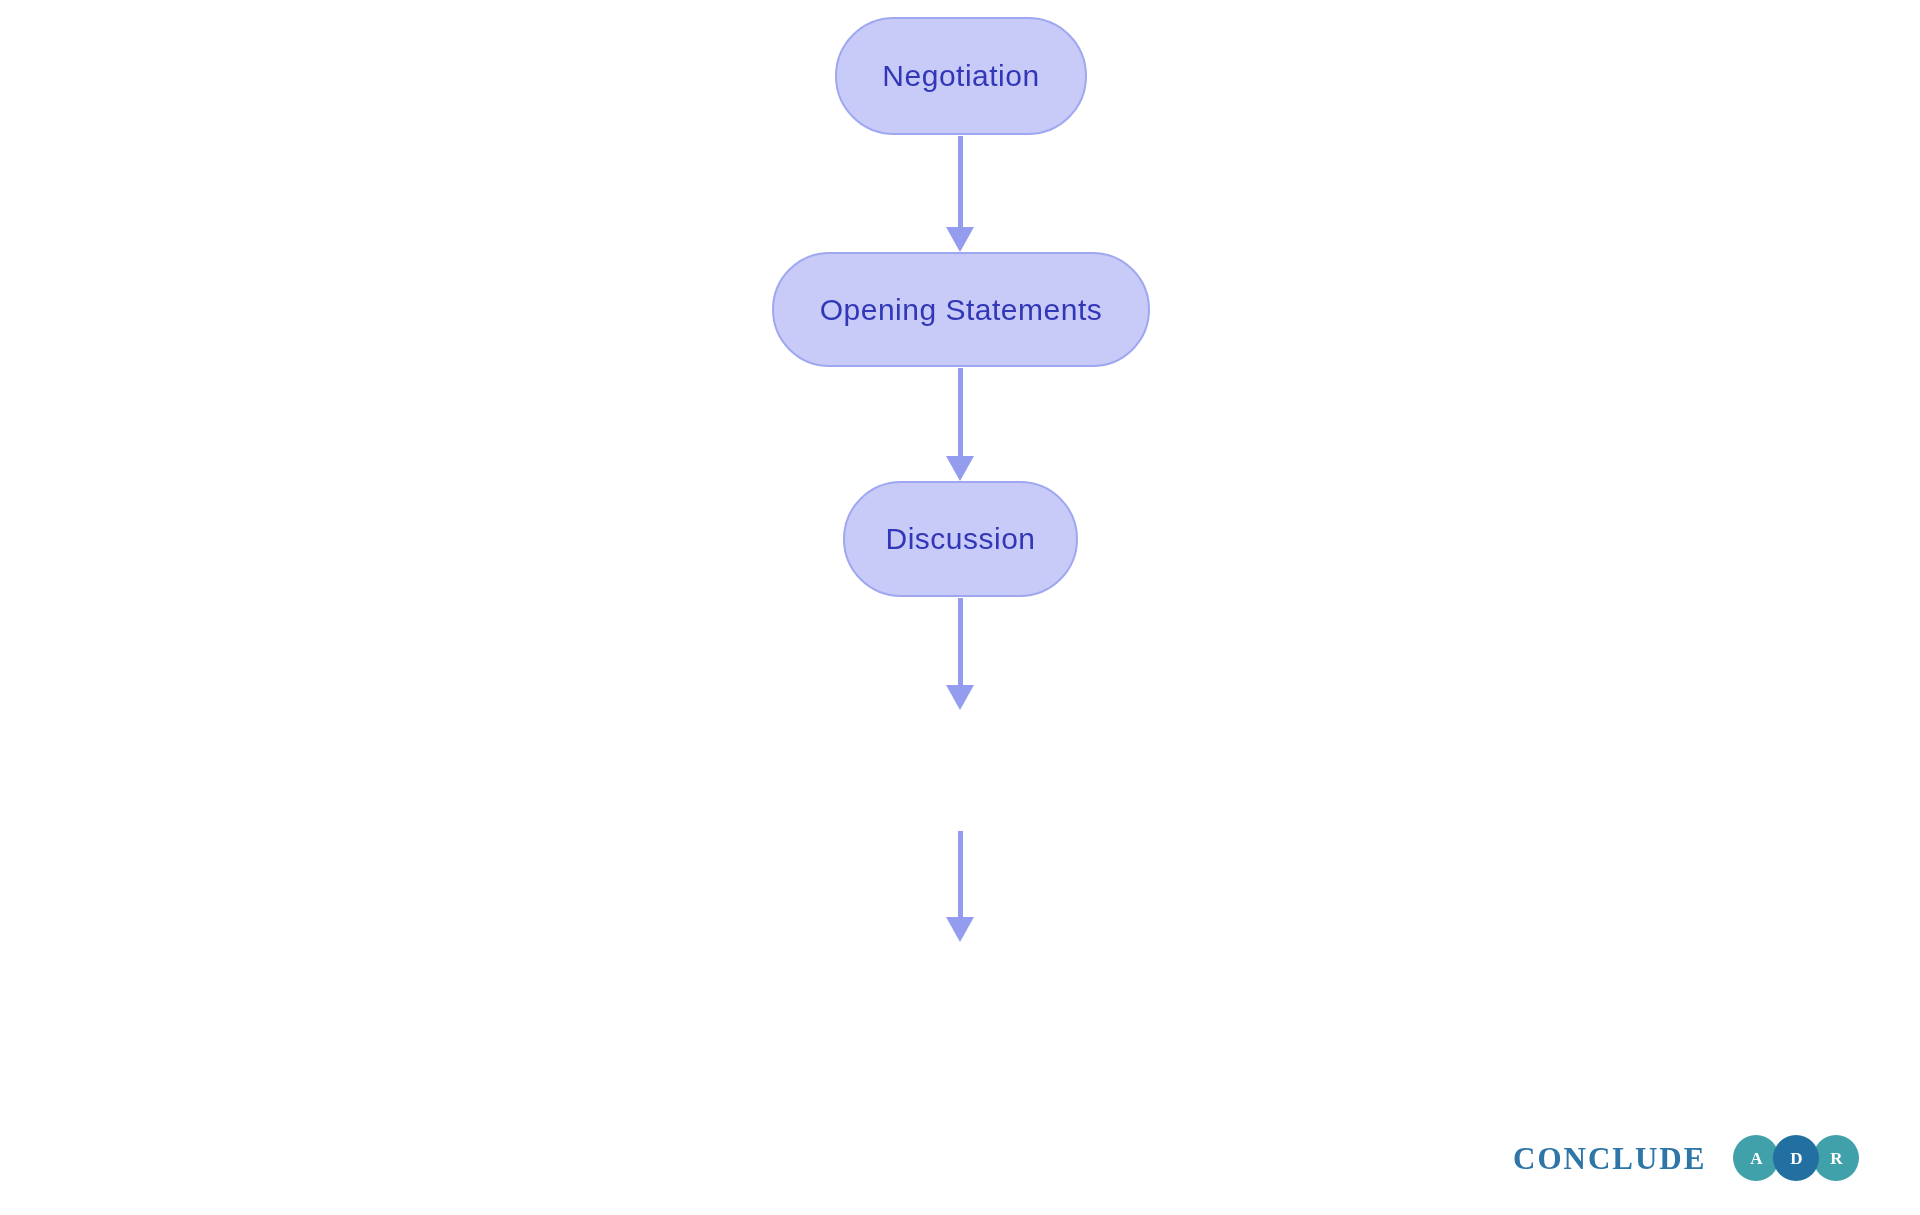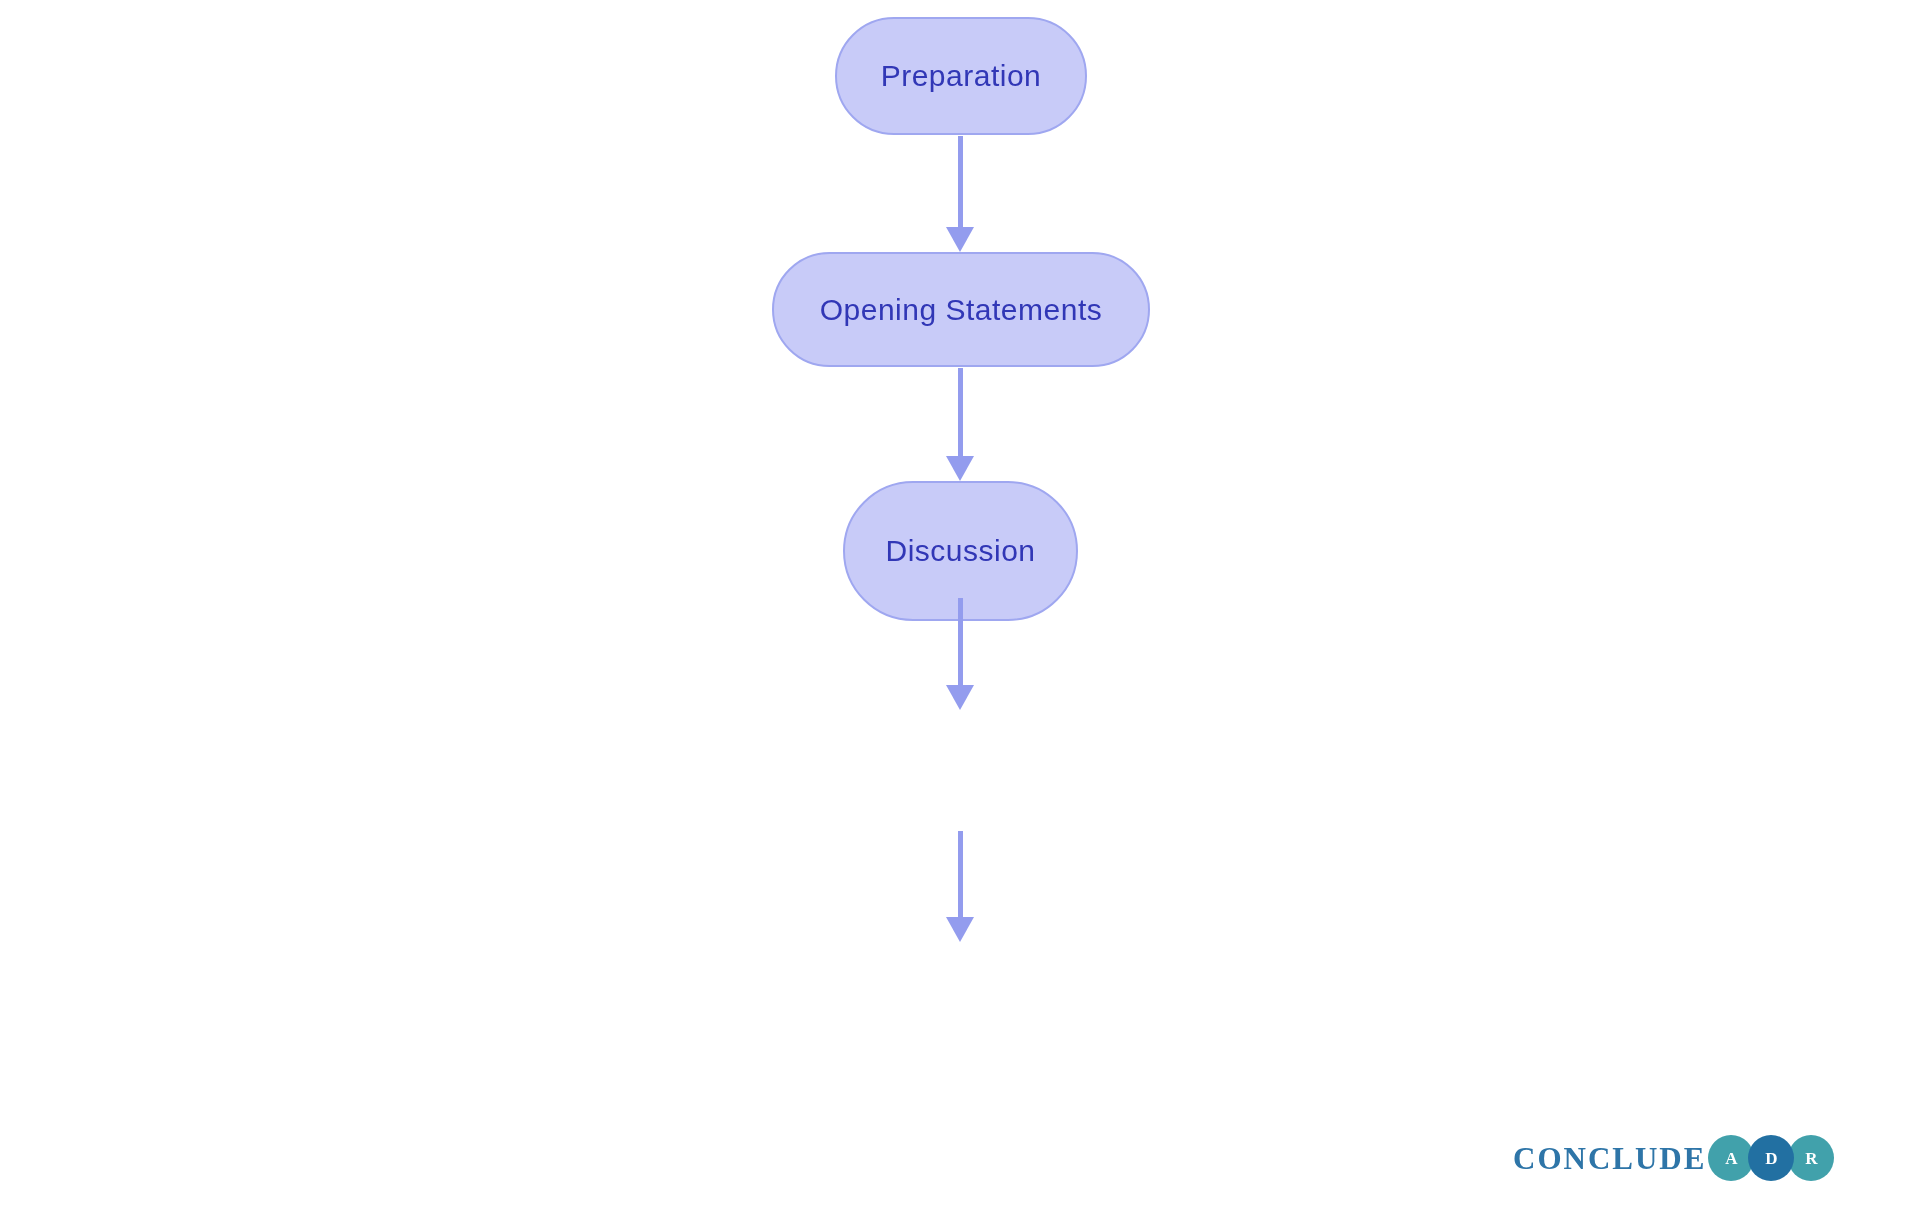--- a/index.html
+++ b/index.html
@@ -26,21 +26,21 @@
     align-items: center;
     justify-content: center;
     color: var(--node-text, #3137b6);
     font-size: 30px;
     font-weight: 400;
     letter-spacing: 0.5px;
     white-space: nowrap;
   }
   .n1 { left: 835px; top: 17px;  width: 252px; height: 118px; }
   .n2 { left: 772px; top: 252px; width: 378px; height: 115px; }
-  .n3 { left: 843px; top: 481px; width: 235px; height: 140px; }
+  .n3 { left: 843px; top: 481px; width: 235px; height: 116px; }
   .n4 { left: 837px; top: 710px; width: 245px; height: 120px; }
   .n5 { left: 842px; top: 942px; width: 236px; height: 120px; }
 
   
   .arrow {
     position: absolute;
     left: 946px;          
     width: 28px;
   }
   .arrow .shaft {
@@ -74,21 +74,21 @@
     height: 46px;
     display: flex;
     align-items: center;
   }
   .wordmark {
     font-family: "Liberation Serif", "DejaVu Serif", serif;
     font-weight: 700;
     font-size: 31px;
     letter-spacing: 2px;
     color: var(--brand, #2e75a8);
-    margin-right: 2px;
+    margin-right: 27px;
     line-height: 1;
   }
   .badges {
     display: flex;
     align-items: center;
   }
   .badge {
     position: relative;
     width: 46px;
     height: 46px;
@@ -106,21 +106,21 @@
   .badge-a { z-index: 1; }
   .badge-d { z-index: 3; }
   .badge-r { z-index: 2; }
 </style>
 </head>
 <body>
 
 <div class="canvas">
 
   <div class="node n1">
-    <span>Preparation</span>
+    <span>Negotiation</span>
   </div>
 
   <div class="arrow a1">
     <div class="shaft"></div>
     <div class="head"></div>
   </div>
 
   <div class="node n2">
     <span>Opening Statements</span>
   </div>

